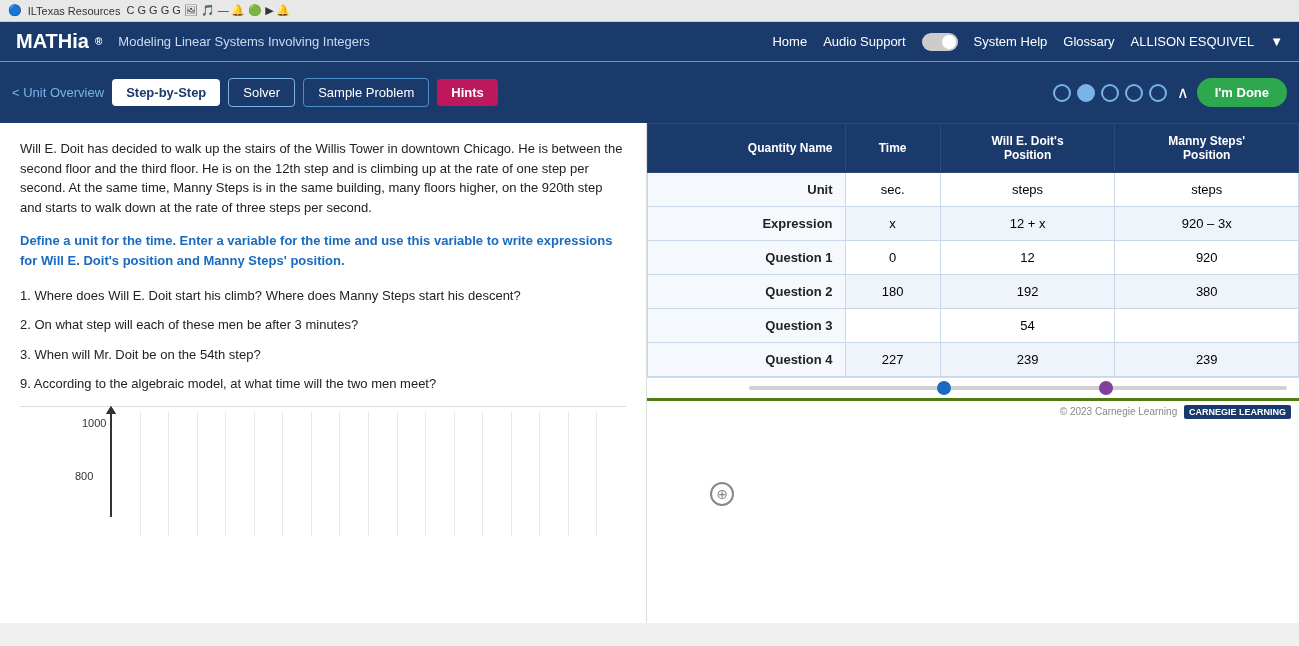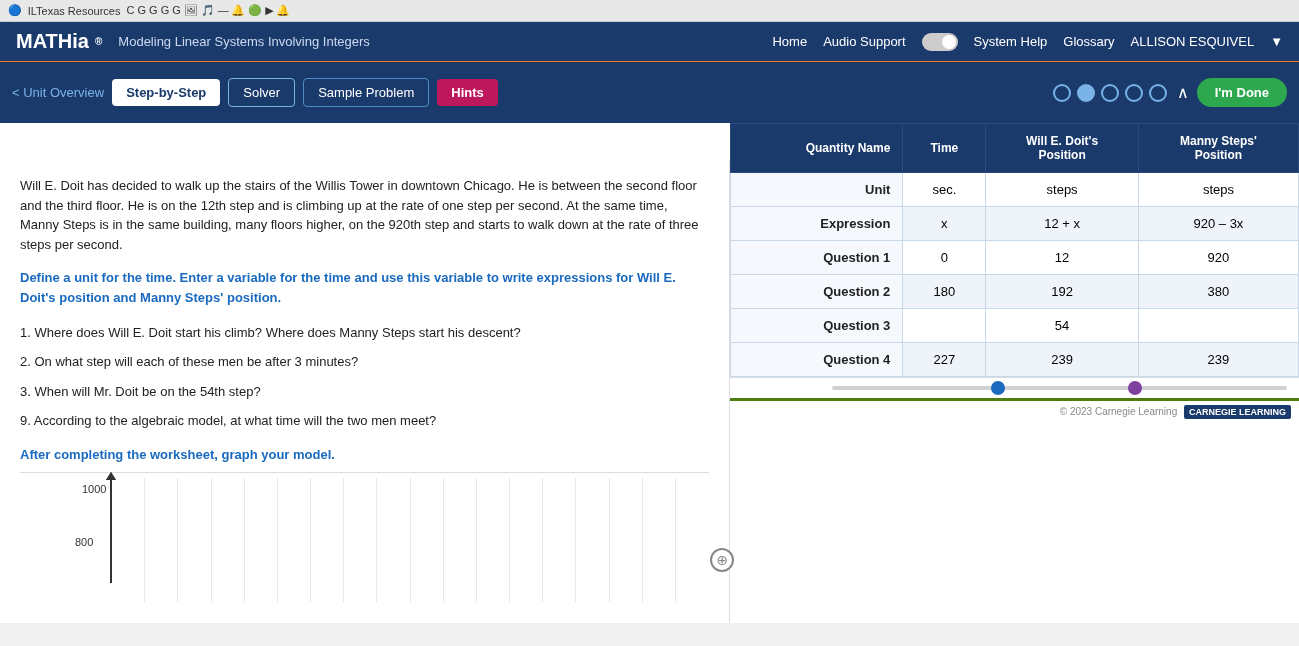--- a/index.html
+++ b/index.html
@@ -86,24 +86,23 @@
 
     
     .main-content {
       display: flex;
       background: white;
       min-height: 500px;
     }
 
     
     .left-panel {
-      width: 730px;
+      width: 647px;
       padding: 16px 20px;
       border-right: 1px solid #ddd;
-      margin-top: 37px;
     }
     .problem-text {
       font-size: 13px;
       color: #222;
       line-height: 1.5;
       margin-bottom: 14px;
     }
     .problem-instruction {
       font-size: 13px;
       color: #1a6abf;
@@ -304,21 +303,20 @@
 
   <div class="left-panel">
     <div class="problem-text">Will E. Doit has decided to walk up the stairs of the Willis Tower in downtown Chicago. He is between the second floor and the third floor. He is on the 12th step and is climbing up at the rate of one step per second. At the same time, Manny Steps is in the same building, many floors higher, on the 920th step and starts to walk down at the rate of three steps per second.</div>
     <div class="problem-instruction">Define a unit for the time. Enter a variable for the time and use this variable to write expressions for Will E. Doit's position and Manny Steps' position.</div>
     <div class="question-list">
       <p>1.  Where does Will E. Doit start his climb? Where does Manny Steps start his descent?</p>
       <p>2.  On what step will each of these men be after 3 minutes?</p>
       <p>3.  When will Mr. Doit be on the 54th step?</p>
       <p>9.  According to the algebraic model, at what time will the two men meet?</p>
     </div>
-    <div class="after-text">After completing the worksheet, graph your model.</div>
 
     <div class="graph-area" style="position:relative; margin-top:10px; height:130px;">
       <span class="graph-label label-1000" style="position:absolute; left:62px; top:10px; font-size:11px;">1000</span>
       <span class="graph-label label-800" style="position:absolute; left:55px; top:63px; font-size:11px;">800</span>
       <div class="graph-arrow" style="position:absolute; left:90px; top:5px; width:2px; height:105px; background:#333;">
         <div style="position:absolute; top:-6px; left:-4px; border-left:5px solid transparent; border-right:5px solid transparent; border-bottom:8px solid #333;"></div>
       </div>
       <div style="position:absolute; left:92px; right:0; top:5px; bottom:0; display:flex;">
         <div style="flex:1; display:grid; grid-template-columns:repeat(18,1fr); height:100%;">
           <div style="border-right:1px solid #e0e8f0;"></div>

